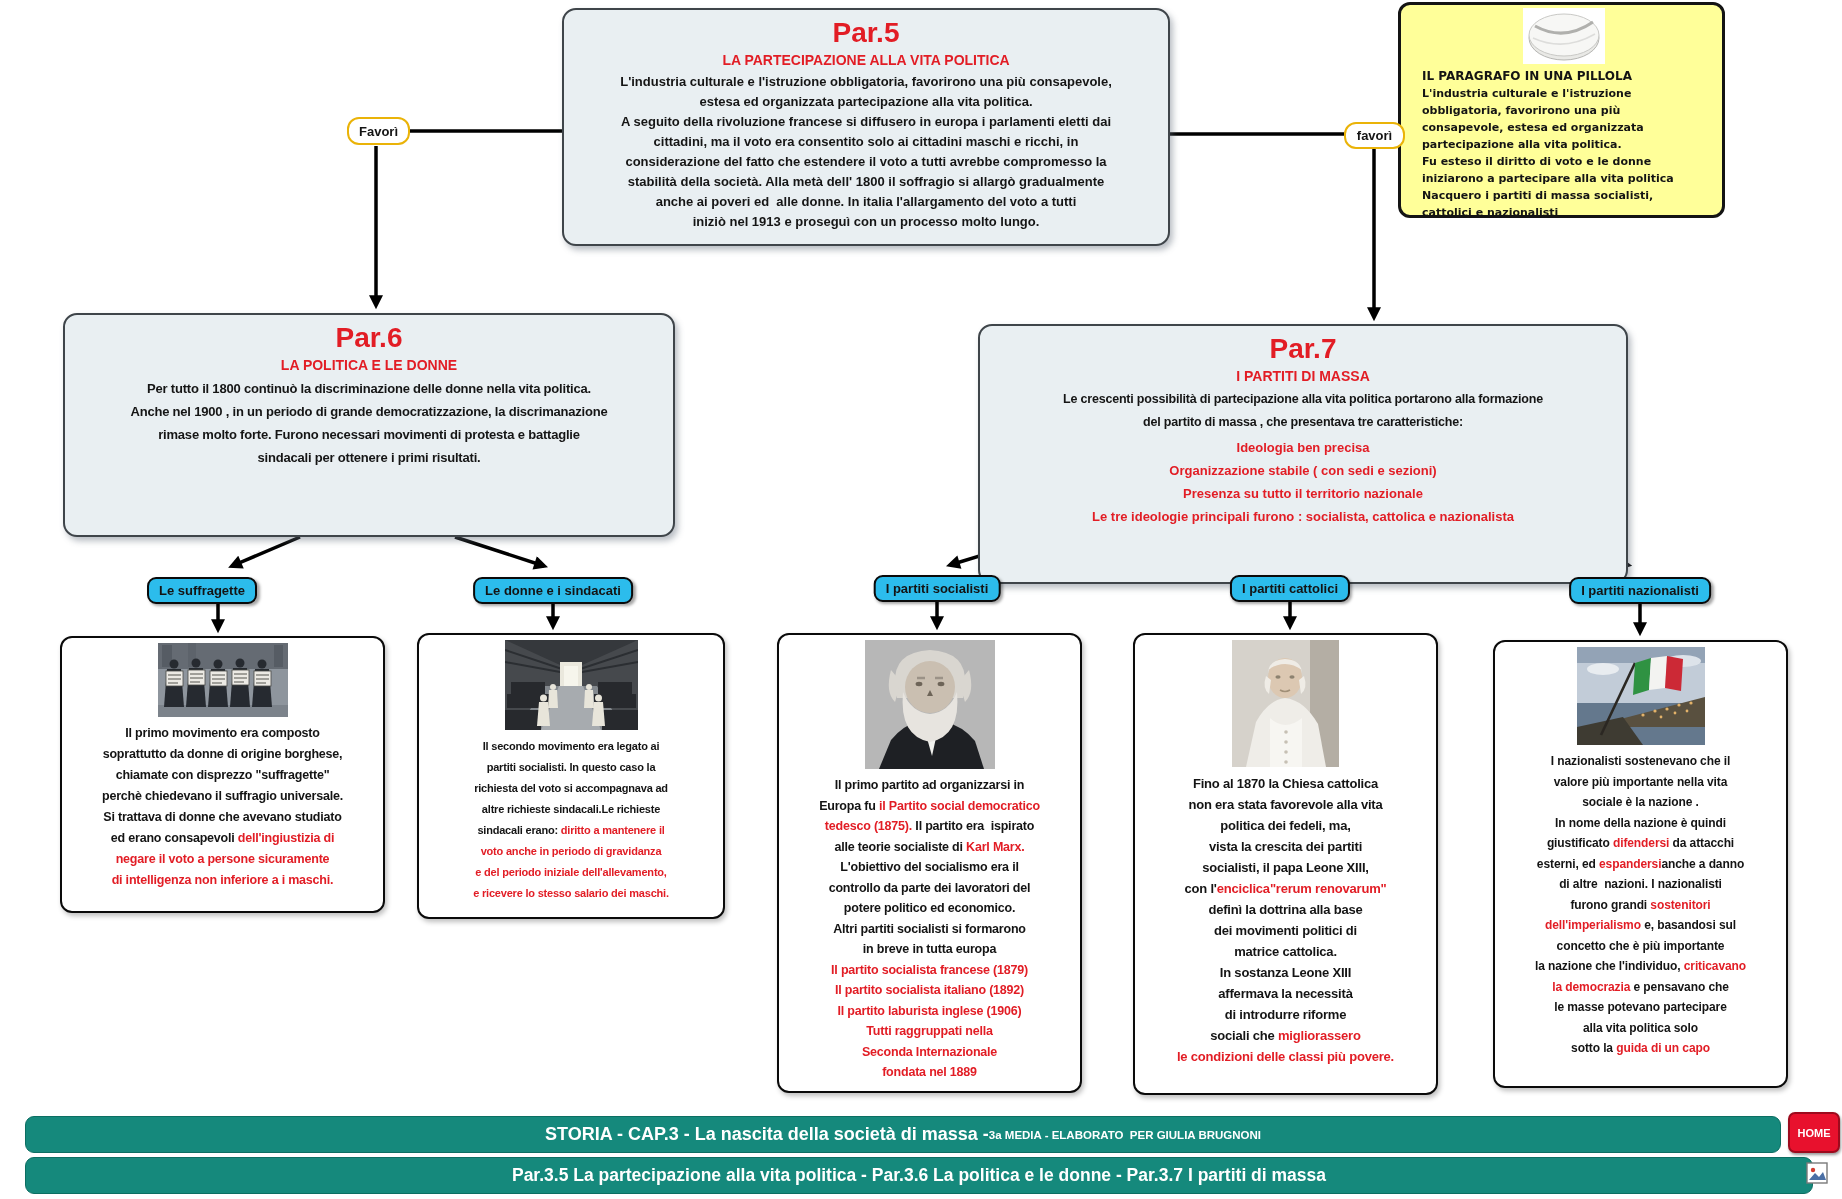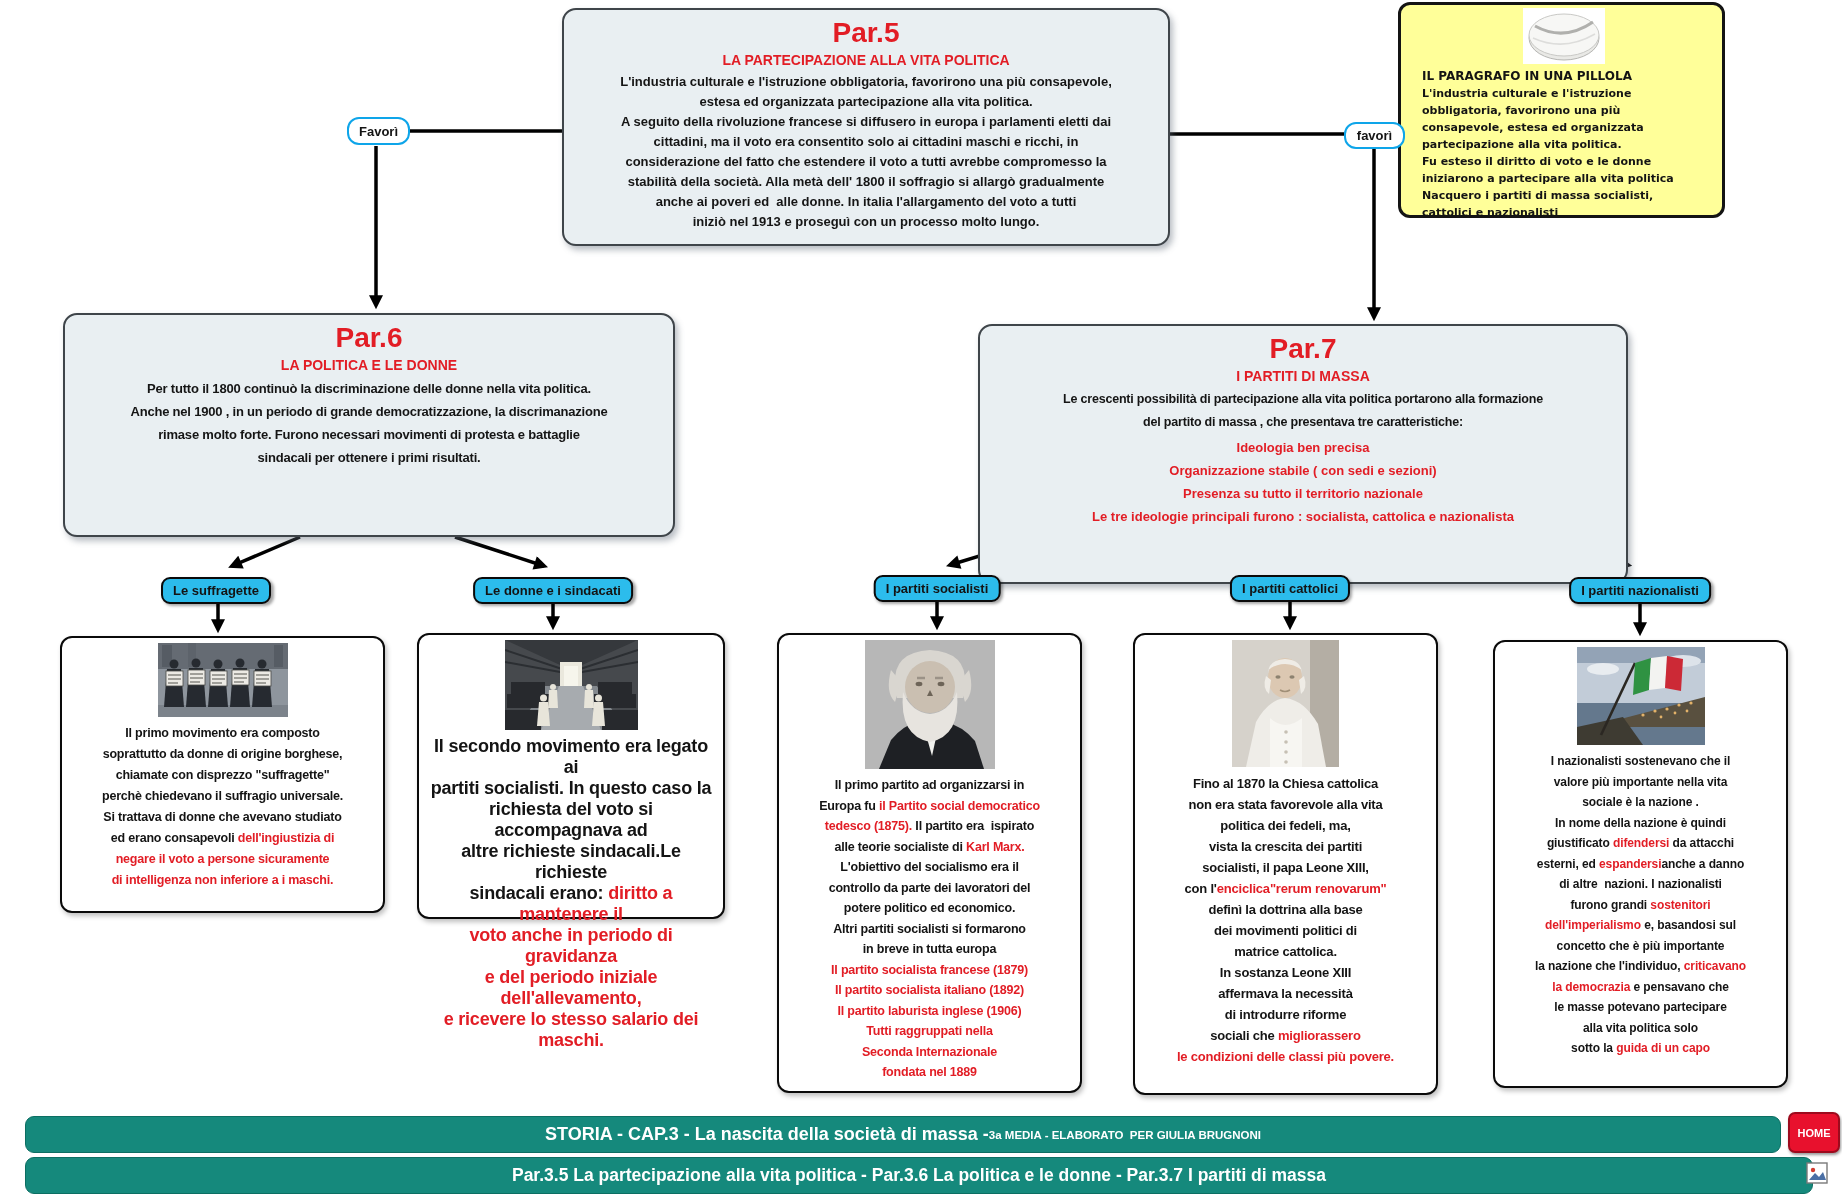--- a/index.html
+++ b/index.html
@@ -17,21 +17,21 @@
   .node-sub{font-weight:bold;font-size:14px;line-height:20px;color:#e21d25;}
   .node-body{font-weight:bold;white-space:pre-wrap;padding:2px 10px 0 10px;color:#151515;}
   .red{color:#e21d25;}
   .pill-note{
     position:absolute;z-index:2;background:#ffff99;border:3px solid #141414;border-radius:12px;
     box-sizing:border-box;text-align:left;padding-left:12px;
   }
   .pill-note .pn-title{font-family:"DejaVu Sans",sans-serif;font-weight:bold;font-size:12px;line-height:18px;padding:0 9px;}
   .pill-note .pn-body{font-family:"DejaVu Sans",sans-serif;font-weight:bold;font-size:11px;line-height:17px;padding:0 9px;white-space:pre-wrap;}
   .link-label{
-    position:absolute;z-index:3;background:#ffffff;border:2px solid #0ea5e9;border-radius:12px;
+    position:absolute;z-index:3;background:#ffffff;border:2px solid #eab308;border-radius:12px;
     font-weight:bold;font-size:13px;display:flex;align-items:center;justify-content:center;box-sizing:border-box;
   }
   .tag{
     position:absolute;z-index:3;transform:translateX(-50%);background:#2cbcec;border:2px solid #0a0a0a;
     border-radius:9px;font-weight:bold;font-size:13px;line-height:21px;padding:1px 10px;white-space:nowrap;
     box-shadow:2px 2px 3px rgba(0,0,0,.35);
   }
   .card{
     position:absolute;z-index:2;background:#ffffff;border:2px solid #0a0a0a;border-radius:12px;
     box-sizing:border-box;text-align:center;box-shadow:2px 3px 5px rgba(0,0,0,.25);
@@ -126,21 +126,21 @@
     <div class="node-title">Par.7</div>
     <div class="node-sub">I PARTITI DI MASSA</div>
     <div class="node-body" style="font-size:12.5px;line-height:23px;letter-spacing:-0.2px;">Le crescenti possibilità di partecipazione alla vita politica portarono alla formazione
 del partito di massa , che presentava tre caratteristiche:</div>
     <div class="node-body red" style="font-size:13px;line-height:23px;">Ideologia ben precisa
 Organizzazione stabile ( con sedi e sezioni)
 Presenza su tutto il territorio nazionale
 Le tre ideologie principali furono : socialista, cattolica e nazionalista</div>
   </div>
 
-  <div class="tag" style="left:216px;top:577px;">Le suffragette</div>
+  <div class="tag" style="left:202px;top:577px;">Le suffragette</div>
   <div class="tag" style="left:553px;top:577px;">Le donne e i sindacati</div>
   <div class="tag" style="left:937px;top:575px;">I partiti socialisti</div>
   <div class="tag" style="left:1290px;top:575px;">I partiti cattolici</div>
   <div class="tag" style="left:1640px;top:577px;">I partiti nazionalisti</div>
 
   <div class="card" style="left:60px;top:636px;width:325px;height:277px;">
     <svg class="photo" width="130" height="74" viewBox="0 0 130 74">
       <rect width="130" height="74" fill="#8e959d"></rect>
       <rect width="130" height="26" fill="#656b73"></rect>
       <rect x="4" y="2" width="10" height="22" fill="#565c64"></rect>
@@ -205,21 +205,21 @@
         <path d="M44,50 L52,50 L53,68 L43,68 Z"></path>
           <circle cx="48" cy="47" r="3"></circle>
         <path d="M80,50 L88,50 L89,68 L79,68 Z"></path>
           <circle cx="84" cy="47" r="3"></circle>
         <path d="M34,62 L43,62 L45,86 L32,86 Z"></path>
           <circle cx="38.5" cy="58" r="3.5"></circle>
         <path d="M89,62 L98,62 L100,86 L87,86 Z"></path>
           <circle cx="93.5" cy="58" r="3.5"></circle>
       </g>
     </svg>
-    <div class="card-text" style="font-size:18px;line-height:21px;letter-spacing:-0.2px;"><span>Il secondo movimento era legato ai
+    <div class="card-text" style="font-size:11px;line-height:21px;letter-spacing:-0.2px;"><span>Il secondo movimento era legato ai
 partiti socialisti. In questo caso la
 richiesta del voto si accompagnava ad
 altre richieste sindacali.Le richieste
 sindacali erano: </span><span class="red">diritto a mantenere il
 voto anche in periodo di gravidanza
 e del periodo iniziale dell'allevamento,
 e ricevere lo stesso salario dei maschi.</span></div>
   </div>
 
   <div class="card" style="left:777px;top:633px;width:305px;height:460px;">

